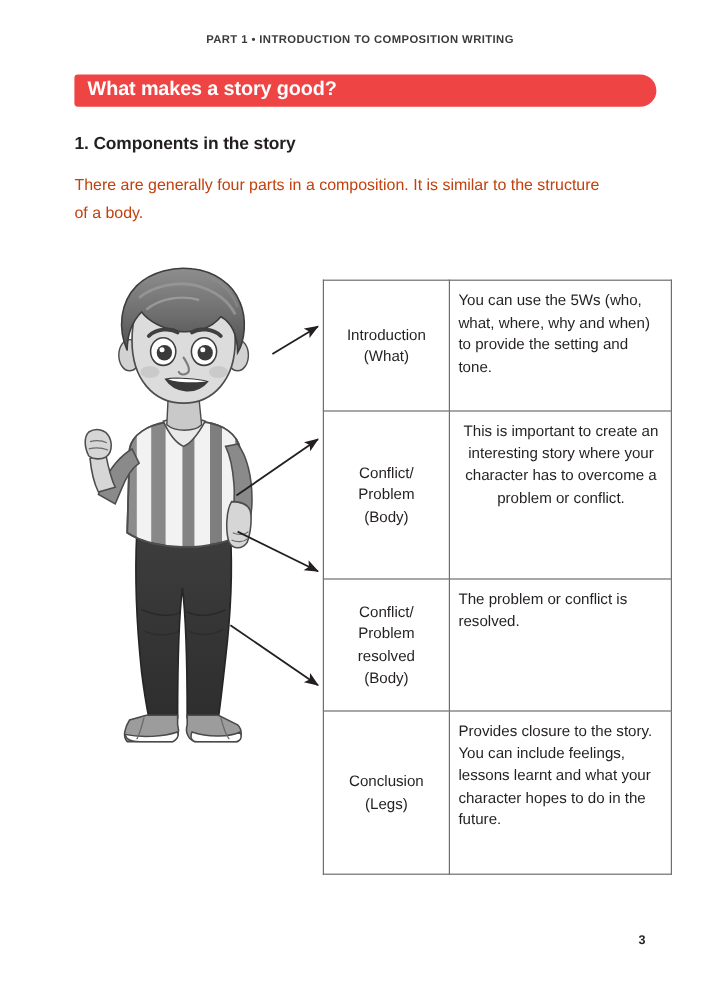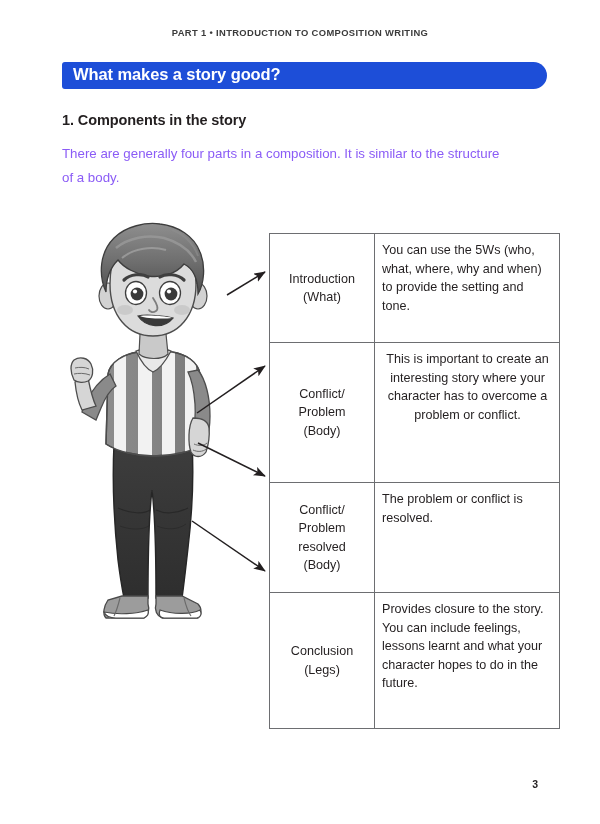--- a/index.html
+++ b/index.html
@@ -35,21 +35,21 @@
     color: #3b3b3b;
   }
 
   
   .title-bar {
     position: absolute;
     left: 62px;
     top: 62px;
     width: 485px;
     height: 27px;
-    background: #1d4ed8;
+    background: #ef4444;
     border-radius: 3px 14px 14px 3px;
   }
   .title-bar-text {
     position: absolute;
     left: 11px;
     top: 3px;
     font-size: 16.5px;
     font-weight: bold;
     color: #ffffff;
     letter-spacing: -0.1px;
@@ -66,21 +66,21 @@
     color: #231f20;
     letter-spacing: -0.1px;
   }
   .intro-paragraph {
     position: absolute;
     left: 62px;
     top: 142px;
     width: 445px;
     font-size: 13.3px;
     line-height: 24px;
-    color: #8b5cf6;
+    color: #c2410c;
   }
 
   
   .illustration {
     position: absolute;
     left: 52px;
     top: 222px;
     width: 200px;
     height: 400px;
   }

